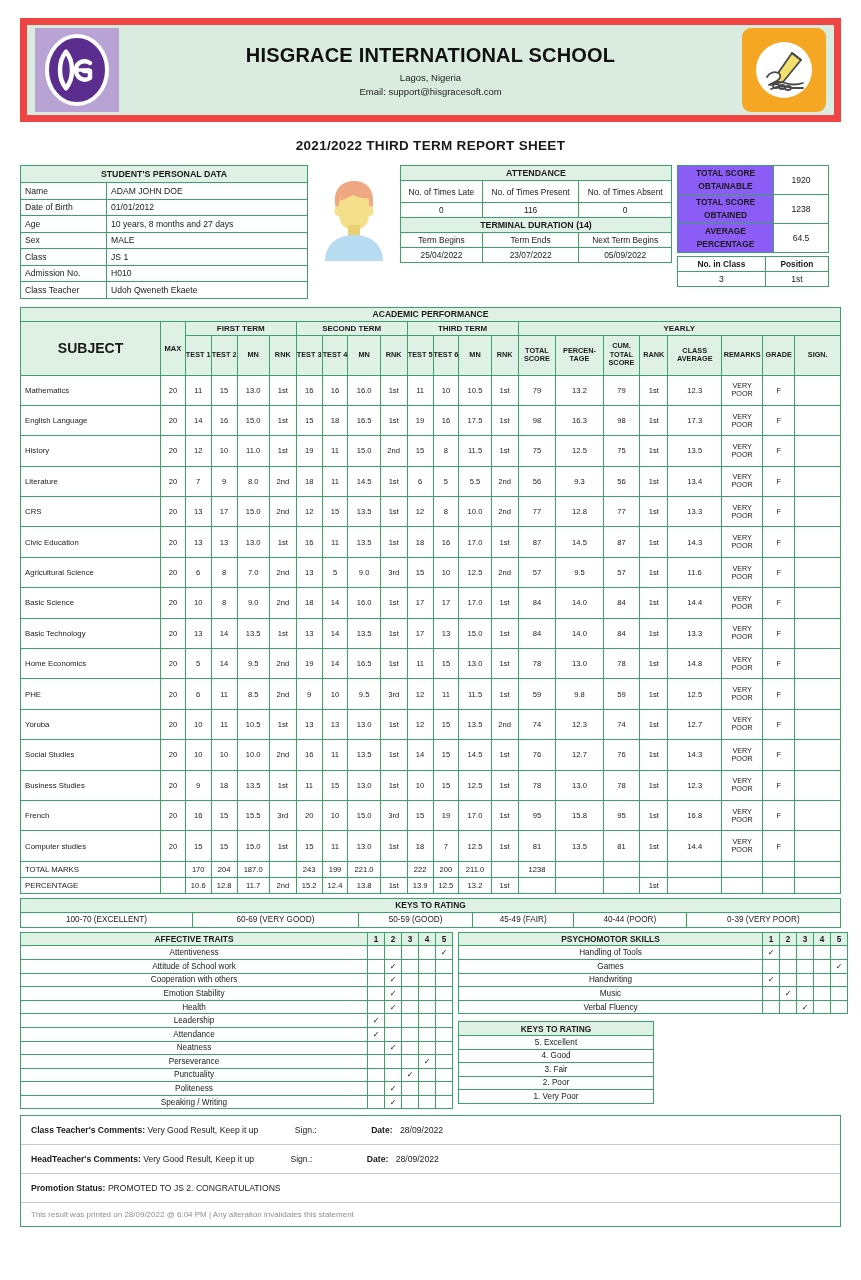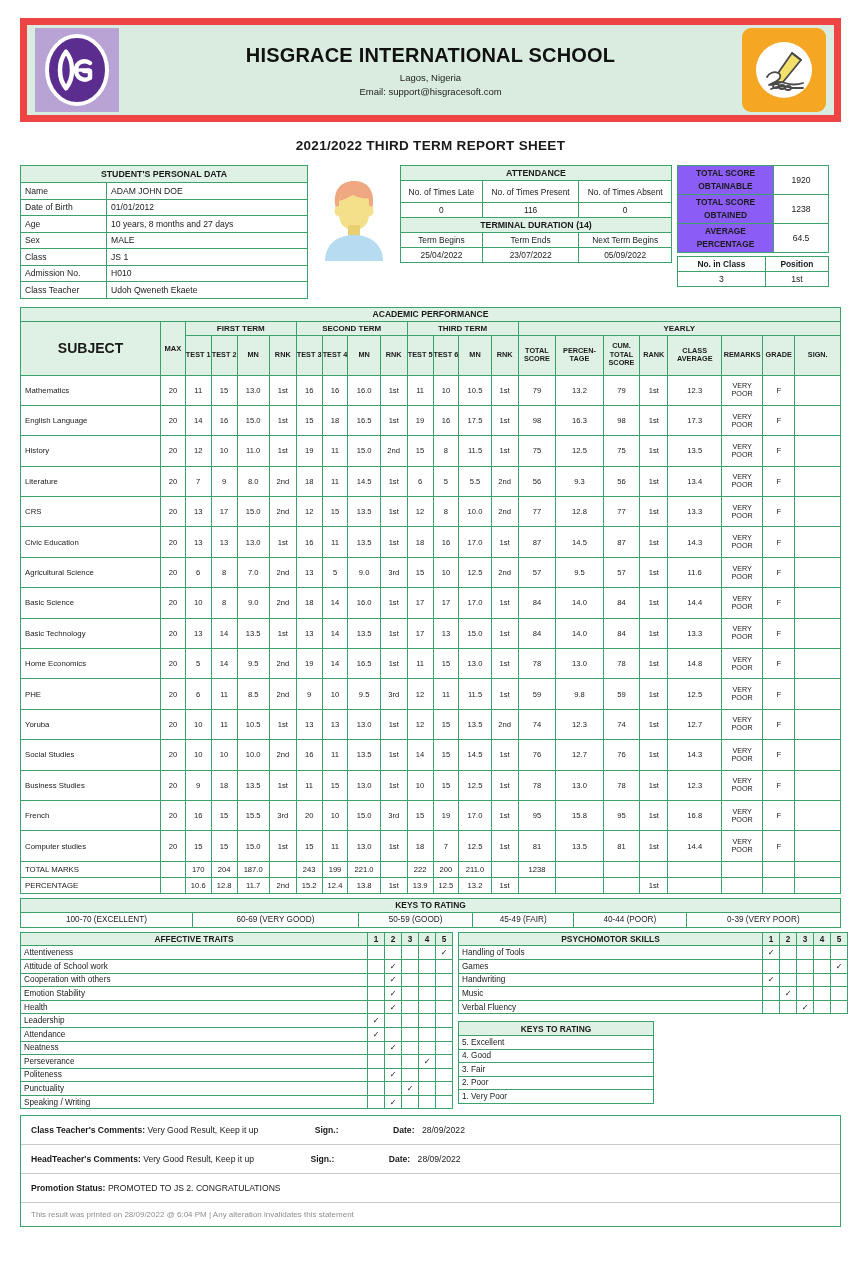--- a/index.html
+++ b/index.html
@@ -85,34 +85,34 @@
   .keys td { font-size:8.2px; text-align:center; height:15px; }
   .keys .kt { height:14px; font-size:8.4px; }
 
   
   .traits-wrap { display:flex; margin-top:4px; gap:6px; align-items:flex-start; }
   .traits-left { width:432px; flex:0 0 auto; }
   .traits-right { width:389px; flex:0 0 auto; }
   .t-traits { table-layout:fixed; }
   .t-traits td { font-size:8.2px; height:13.6px; padding:0 3px; }
   .t-traits .hdr { font-size:8.4px; text-align:center; }
-  .t-traits .nm { text-align:left;margin-top:39px; }
+  .t-traits .nm { text-align:center;margin-top:39px; }
   .t-traits .sc { width:17px; text-align:center; font-size:8.2px; }
   .t-traits .tick { font-size:8px; color:#111; }
 
   .ktr2 { margin-top:7px; width:196px; }
   .ktr2 td { font-size:8.2px; height:13.6px; padding:0 3px; }
   .ktr2 .hdr { text-align:center; font-size:8.4px; }
 
   
   .comments { margin-top:6px; border:1px solid #3aa36a; }
   .crow { border-bottom:1px solid #c9c9c9; padding:9px 8px 9px 10px; font-size:8.6px; }
   .crow:last-child { border-bottom:none; }
   .crow b { font-weight:bold; }
-  .lbl-sign { display:inline-block; margin-left:54px; font-weight:bold; }
+  .lbl-sign { display:inline-block; margin-left:34px; font-weight:normal; }
   .lbl-date { display:inline-block; margin-left:52px; font-weight:bold; }
   .footnote { color:#8e8e8e; font-size:8px; padding:7px 8px 7px 10px; }
 </style>
 </head>
 <body>
 
 <div class="page">
 
   <div class="masthead">
     <div class="logo-left">
@@ -870,32 +870,32 @@
             </tr>
             <tr>
               <td class="nm">Perseverance</td>
               <td class="sc"></td>
               <td class="sc"></td>
               <td class="sc"></td>
               <td class="sc"><span class="tick">✓</span></td>
               <td class="sc"></td>
             </tr>
             <tr>
+              <td class="nm">Punctuality</td>
+              <td class="sc"></td>
+              <td class="sc"></td>
+              <td class="sc"><span class="tick">✓</span></td>
+              <td class="sc"></td>
+              <td class="sc"></td>
+            </tr>
+            <tr>
               <td class="nm">Politeness</td>
               <td class="sc"></td>
               <td class="sc"><span class="tick">✓</span></td>
               <td class="sc"></td>
-              <td class="sc"></td>
-              <td class="sc"></td>
-            </tr>
-            <tr>
-              <td class="nm">Punctuality</td>
-              <td class="sc"></td>
-              <td class="sc"></td>
-              <td class="sc"><span class="tick">✓</span></td>
               <td class="sc"></td>
               <td class="sc"></td>
             </tr>
             <tr>
               <td class="nm">Speaking / Writing</td>
               <td class="sc"></td>
               <td class="sc"><span class="tick">✓</span></td>
               <td class="sc"></td>
               <td class="sc"></td>
               <td class="sc"></td>

